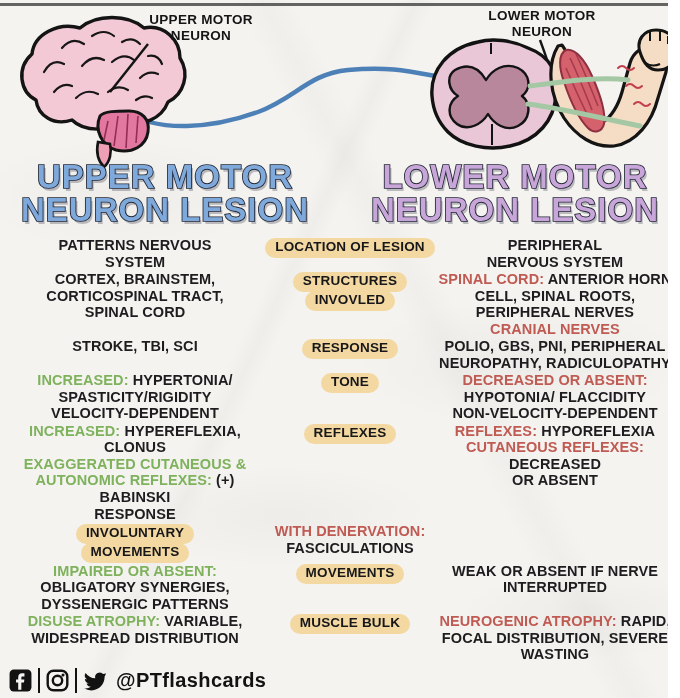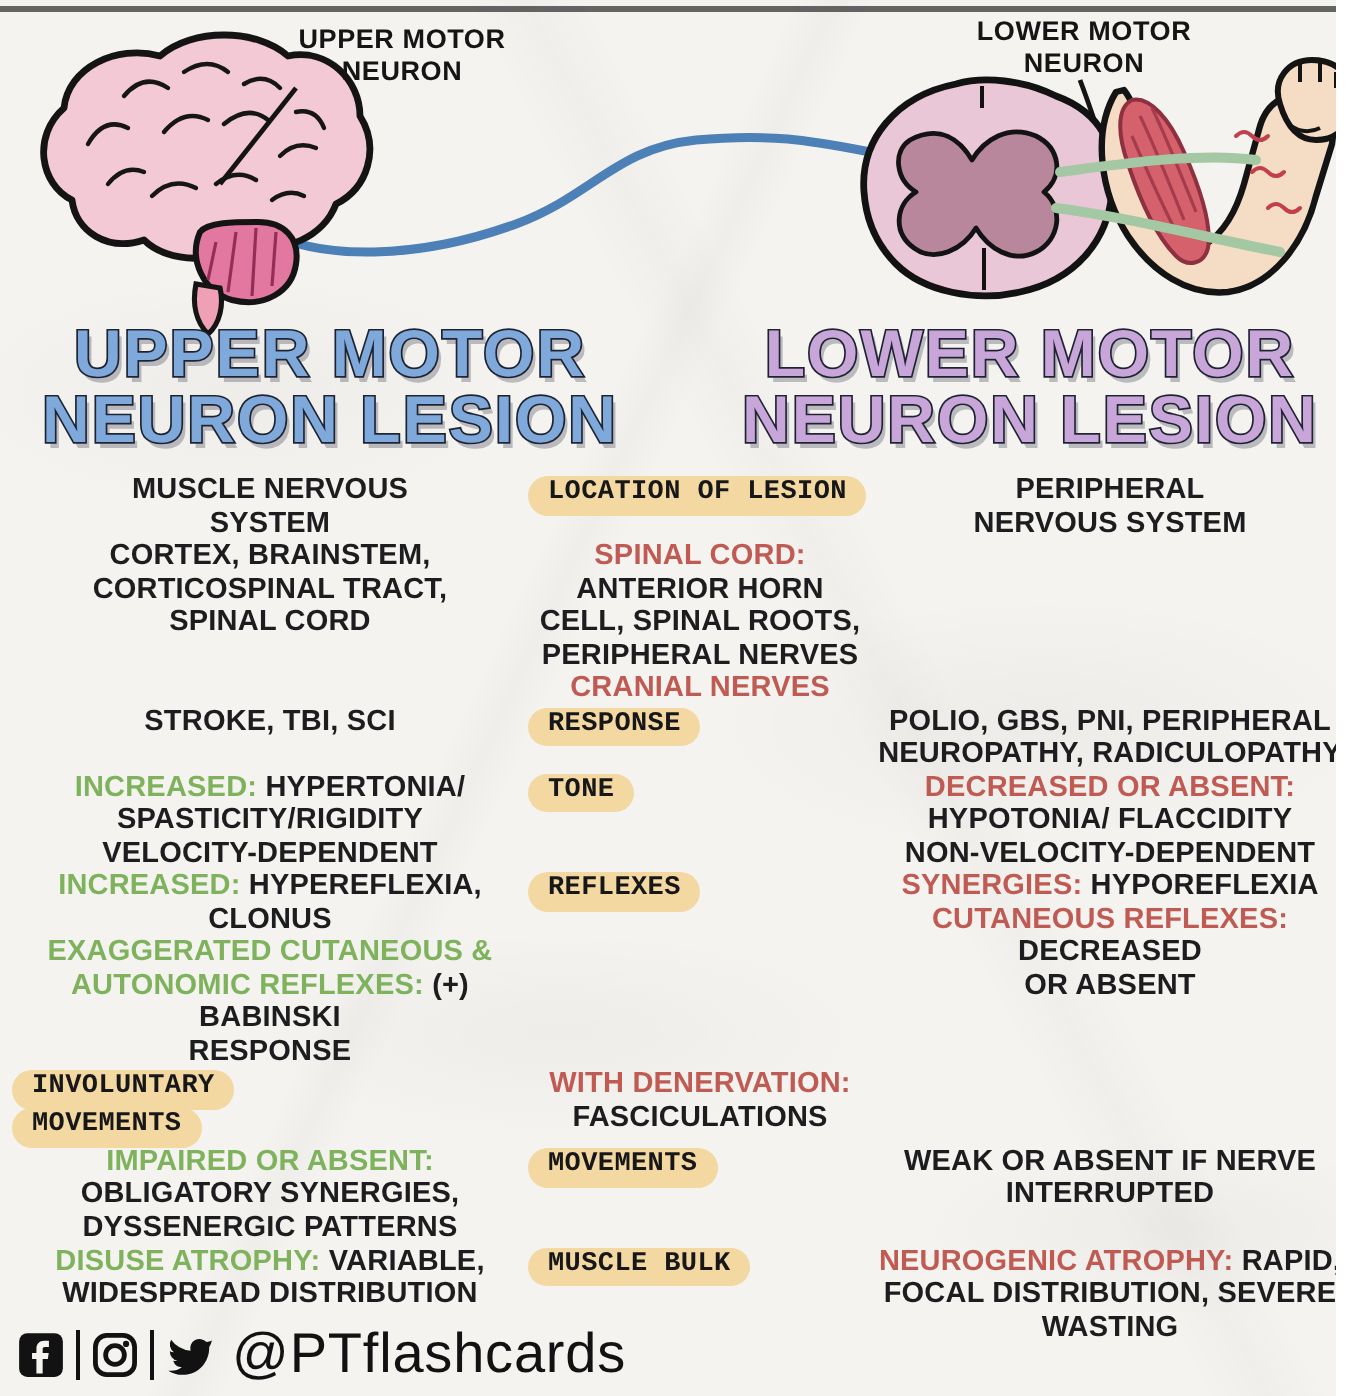--- a/index.html
+++ b/index.html
@@ -34,34 +34,34 @@
   .big-title span{display:block;}
   #comparison-table{
     position:absolute;top:237px;left:6px;width:668px;height:426px;
     display:flex;flex-direction:column;justify-content:space-between;
   }
   .row{display:grid;grid-template-columns:258px 172px 1fr;align-items:start;}
   .cell{
     text-align:center;font-size:14.5px;font-weight:bold;line-height:1.14;
     white-space:pre-line;color:var(--ink);letter-spacing:.1px;
   }
-  .mid{display:flex;flex-direction:column;align-items:flex-start;padding-top:1px;font-family:Liberation Mono, monospace;}
+  .mid{display:flex;flex-direction:column;align-items:center;padding-top:1px;}
   .pill{
     display:inline-block;background:var(--pill);border-radius:10px;
     padding:2px 10px 3px;font-size:13.5px;font-weight:bold;color:#17171a;
     line-height:1.1;margin-bottom:-1px;letter-spacing:.2px;
   }
   .seg.green{color:var(--green);}
   .seg.red{color:var(--red);}
   .seg.dark{color:var(--ink);}
   #footer{
     position:absolute;left:8px;bottom:5px;display:flex;align-items:center;gap:5px;
   }
   #footer .sep{width:2px;height:25px;background:#121212;}
-  #handle{font-size:28px;font-weight:normal;color:#121212;letter-spacing:.4px;margin-left:4px;}
+  #handle{font-size:20px;font-weight:bold;color:#121212;letter-spacing:.4px;margin-left:4px;}
 </style>
 </head>
 <body>
 
 <div id="card">
   <div id="top-line"></div>
 
   <svg id="illustration" width="680" height="172" viewBox="0 0 680 172">
 
     <path d="M82,50 C96,76 102,96 122,110 C158,134 214,128 258,112 C296,98 308,74 348,70 C392,66 412,72 446,78" fill="none" stroke="#4d80b6" stroke-width="4.5" stroke-linecap="round"></path>
@@ -140,32 +140,36 @@
     <span>UPPER MOTOR</span>
     <span>NEURON LESION</span>
   </div>
   <div id="lmn-title" class="big-title">
     <span>LOWER MOTOR</span>
     <span>NEURON LESION</span>
   </div>
 
   <div id="comparison-table">
       <div class="row">
-        <div class="cell"><span class="seg dark">MUSCLE NERVOUS
+        <div class="cell"><span class="seg dark">PATTERNS NERVOUS
 SYSTEM</span></div>
         <div class="mid">
           <span class="pill">LOCATION OF LESION</span>
         </div>
         <div class="cell"><span class="seg dark">PERIPHERAL
 NERVOUS SYSTEM</span></div>
       </div>
       <div class="row">
         <div class="cell"><span class="seg dark">CORTEX, BRAINSTEM,
 CORTICOSPINAL TRACT,
 SPINAL CORD</span></div>
+        <div class="mid">
+          <span class="pill">STRUCTURES</span>
+          <span class="pill">INVOVLED</span>
+        </div>
         <div class="cell"><span class="seg red">SPINAL CORD: </span><span class="seg dark">ANTERIOR HORN
 CELL, SPINAL ROOTS,
 PERIPHERAL NERVES
 </span><span class="seg red">CRANIAL NERVES</span></div>
       </div>
       <div class="row">
         <div class="cell"><span class="seg dark">STROKE, TBI, SCI</span></div>
         <div class="mid">
           <span class="pill">RESPONSE</span>
         </div>
@@ -184,21 +188,21 @@
 NON-VELOCITY-DEPENDENT</span></div>
       </div>
       <div class="row">
         <div class="cell"><span class="seg green">INCREASED: </span><span class="seg dark">HYPEREFLEXIA, CLONUS
 </span><span class="seg green">EXAGGERATED CUTANEOUS &amp;
 AUTONOMIC REFLEXES: </span><span class="seg dark">(+) BABINSKI
 RESPONSE</span></div>
         <div class="mid">
           <span class="pill">REFLEXES</span>
         </div>
-        <div class="cell"><span class="seg red">SYNERGIES: </span><span class="seg dark">HYPOREFLEXIA
+        <div class="cell"><span class="seg red">REFLEXES: </span><span class="seg dark">HYPOREFLEXIA
 </span><span class="seg red">CUTANEOUS REFLEXES: </span><span class="seg dark">DECREASED
 OR ABSENT</span></div>
       </div>
       <div class="row">
         <div class="mid">
           <span class="pill">INVOLUNTARY</span>
           <span class="pill">MOVEMENTS</span>
         </div>
         <div class="cell"><span class="seg red">WITH DENERVATION:
 </span><span class="seg dark">FASCICULATIONS</span></div>

